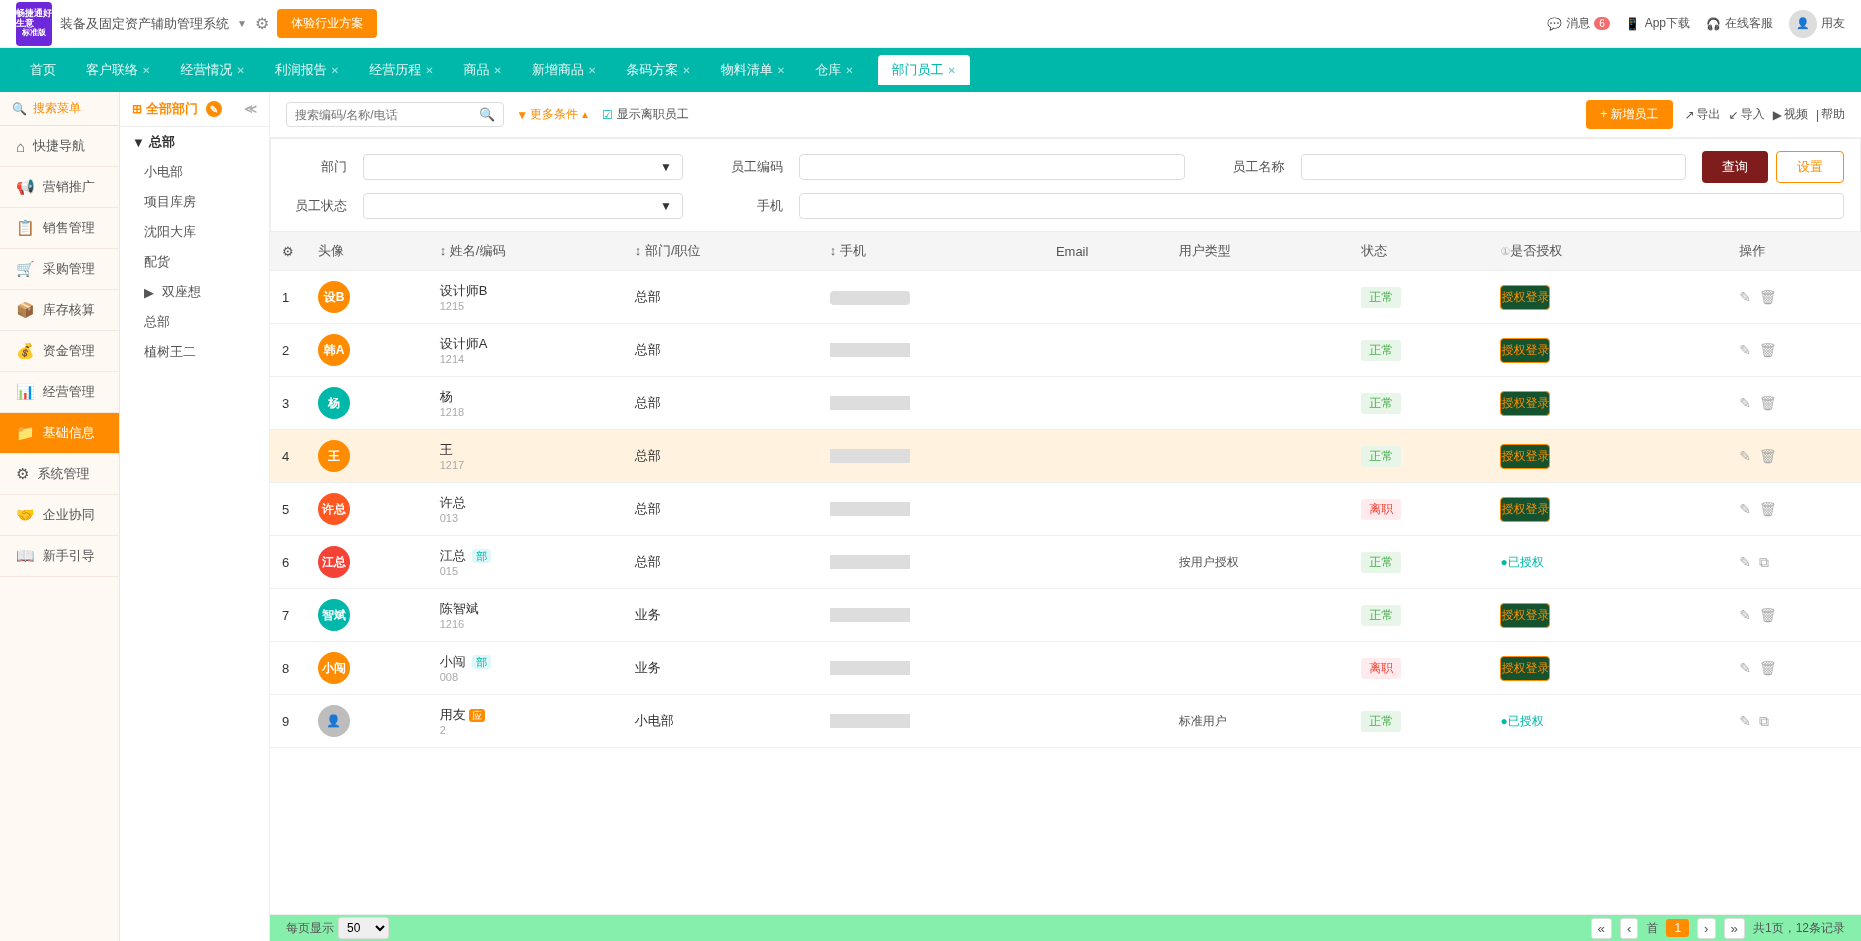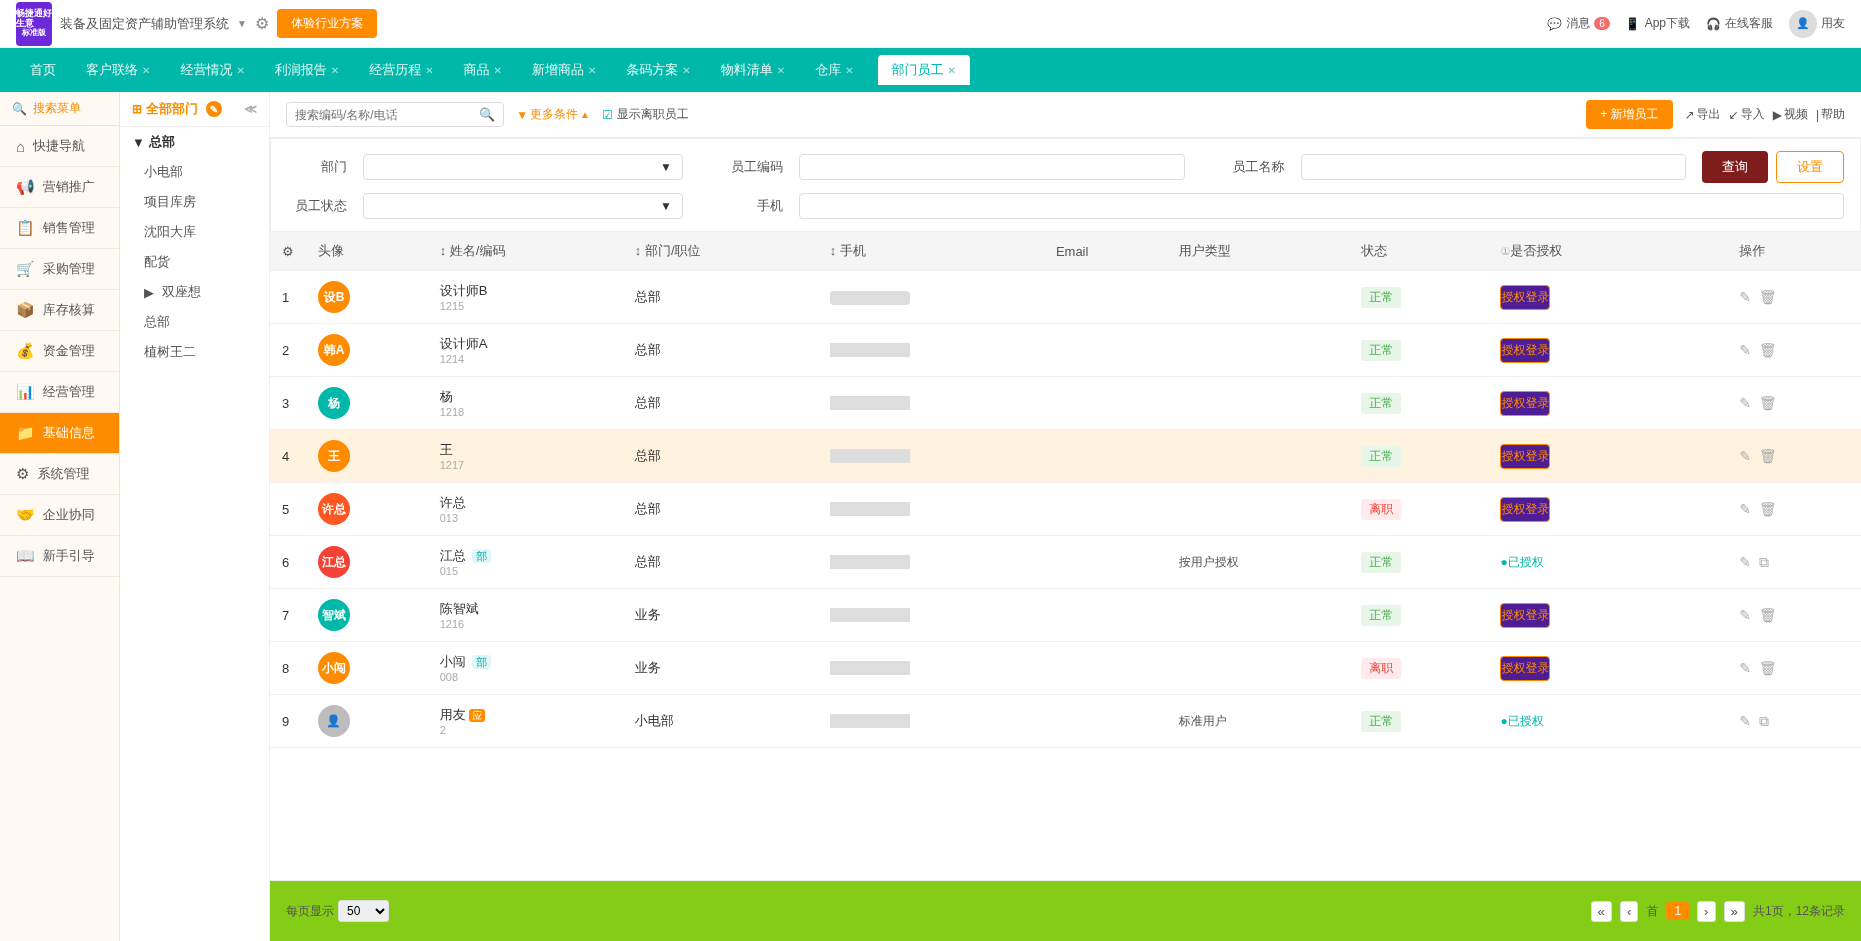--- a/index.html
+++ b/index.html
@@ -61,30 +61,30 @@
     .table-wrap { background: #fff; flex: 1; }
     table { width: 100%; border-collapse: collapse; font-size: 13px; }
     thead tr { background: #f5f5f5; }
     th { padding: 10px 12px; text-align: left; font-weight: 500; color: #555; border-bottom: 1px solid #eee; white-space: nowrap; }
     td { padding: 10px 12px; border-bottom: 1px solid #f0f0f0; color: #333; vertical-align: middle; }
     tr.highlighted { background: #fff3e0; }
     .avatar-circle { width: 32px; height: 32px; border-radius: 50%; display: flex; align-items: center; justify-content: center; color: #fff; font-size: 12px; font-weight: bold; }
     .status-badge { display: inline-block; padding: 2px 8px; border-radius: 3px; font-size: 12px; }
     .status-normal { background: #e8f5e9; color: #4caf50; }
     .status-resigned { background: #ffebee; color: #f44336; }
-    .auth-btn { background: #4c1d95; color: #ff8c00; border: 1px solid #ff8c00; border-radius: 4px; padding: 3px 0; font-size: 12px; cursor: pointer; white-space: nowrap; }
+    .auth-btn { background: #14532d; color: #ff8c00; border: 1px solid #ff8c00; border-radius: 4px; padding: 3px 0; font-size: 12px; cursor: pointer; white-space: nowrap; }
     .auth-granted { color: #00b8a9; font-size: 12px; display: flex; align-items: center; gap: 2px; }
     .op-icons { display: flex; gap: 8px; align-items: center; }
     .op-icon { color: #aaa; cursor: pointer; font-size: 14px; }
     .blurred { background: #ddd; border-radius: 4px; color: transparent; font-size: 12px; }
     .user-type { font-size: 12px; color: #555; }
     .dept-badge { background: #e0f7fa; color: #00b8a9; border-radius: 3px; padding: 1px 4px; font-size: 11px; margin-left: 3px; }
 
     
-    .table-footer { padding: 19px 16px; background: #84cc16; border-top: 1px solid #eee; display: flex; align-items: center; justify-content: space-between; font-size: 12px; color: #555; }
+    .table-footer { padding: 2px 16px; background: #86efac; border-top: 1px solid #eee; display: flex; align-items: center; justify-content: space-between; font-size: 12px; color: #555; }
     .pagination { display: flex; align-items: center; gap: 8px; }
     .page-btn { cursor: pointer; color: #555; padding: 2px 6px; border-radius: 3px; border: 1px solid #ddd; background: #fff; }
     .page-current { background: #ff8c00; color: #fff; border-color: #ff8c00; padding: 2px 8px; border-radius: 3px; }
     .per-page { display: flex; align-items: center; gap: 4px; }
     .per-page select { border: 1px solid #ddd; border-radius: 3px; padding: 2px 4px; font-size: 12px; }
 
     
     .left-nav { width: 120px; background: #fff9f4; border-right: 1px solid #ffe0cc; flex-shrink: 0; display: flex; flex-direction: column; }
     .left-nav-item { padding: 11px 16px; font-size: 13px; color: #555; cursor: pointer; display: flex; align-items: center; gap: 8px; border-bottom: 1px solid #f5e8df; }
     .left-nav-item.active { background: #ff8c00; color: #fff; }

